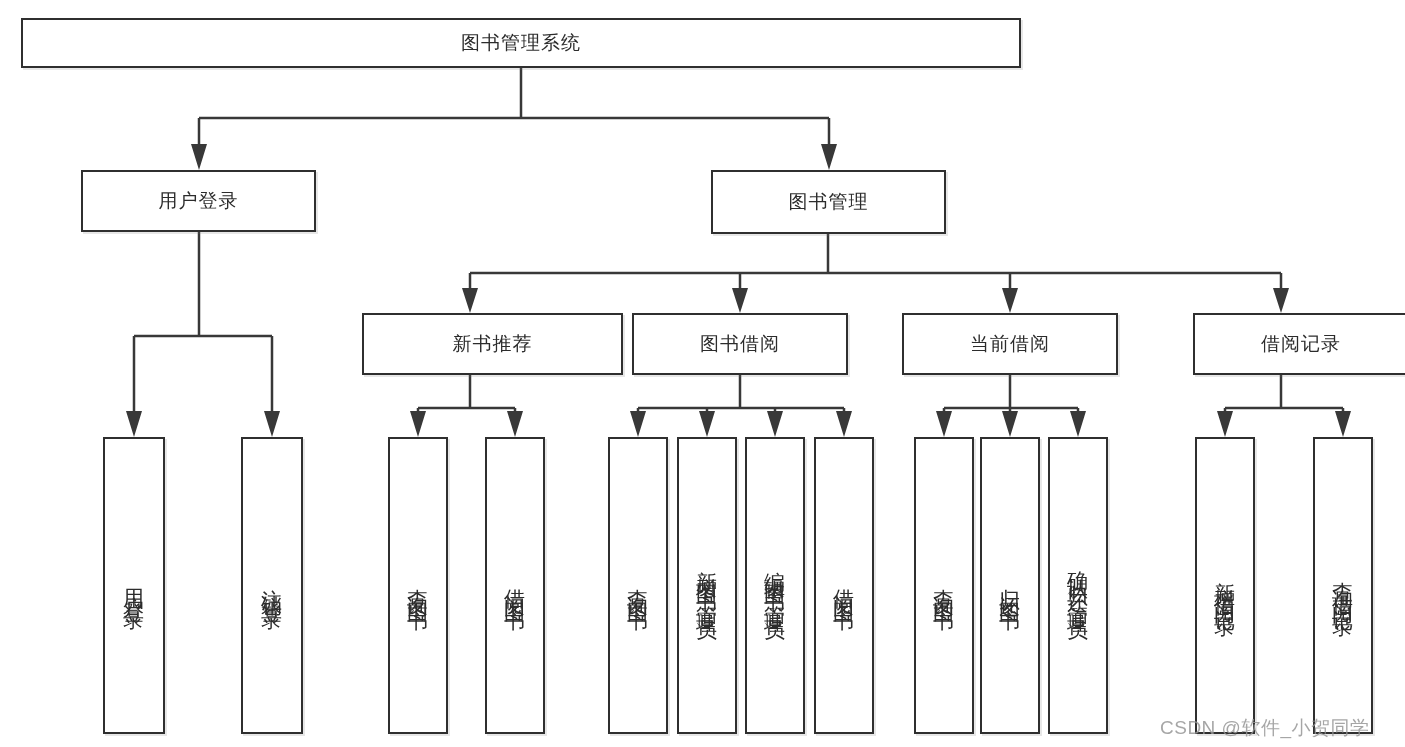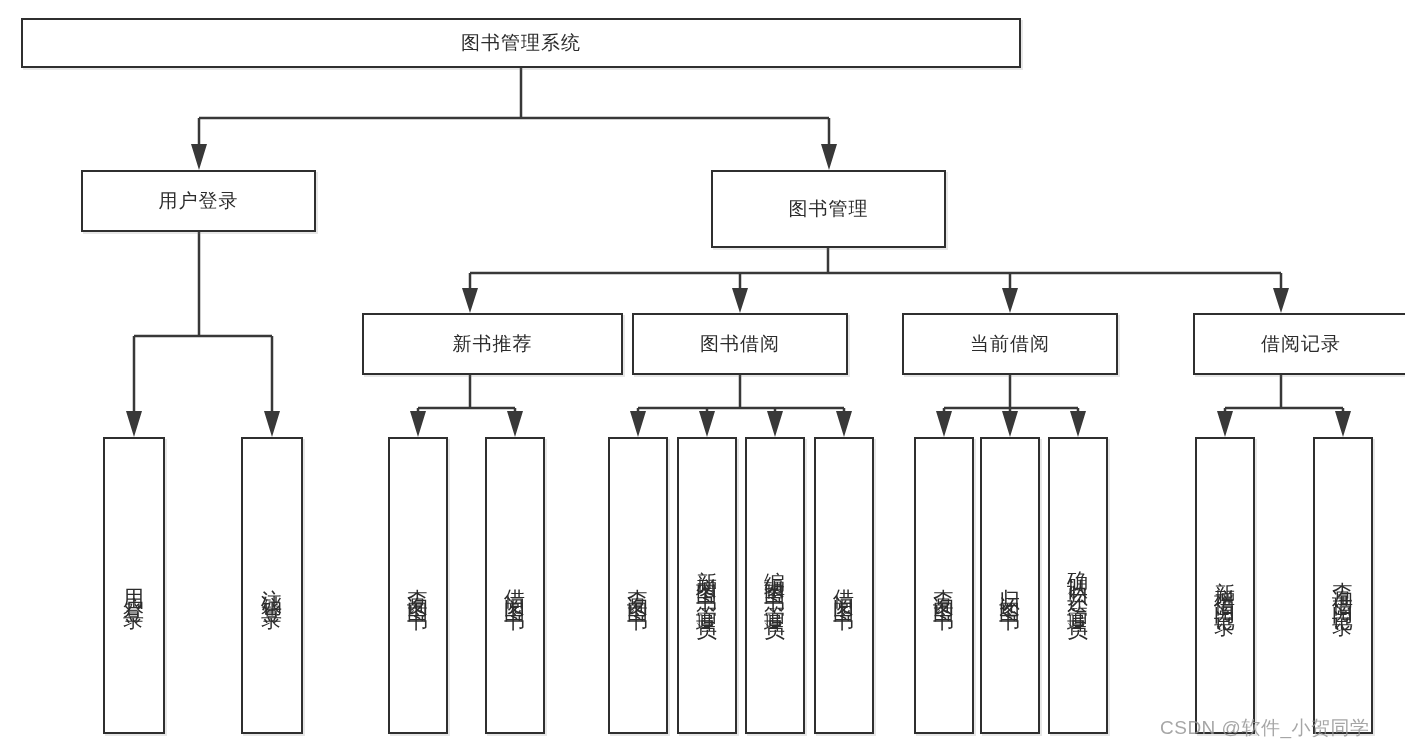--- a/index.html
+++ b/index.html
@@ -94,21 +94,21 @@
          M936,411 L952,411 L944,437 Z
          M1002,411 L1018,411 L1010,437 Z
          M1070,411 L1086,411 L1078,437 Z
          M1217,411 L1233,411 L1225,437 Z
          M1335,411 L1351,411 L1343,437 Z"></path>
   </svg>
 
   <div class="box root" style="left:21px; top:18px; width:1000px; height:50px;">图书管理系统</div>
 
   <div class="box h" style="left:81px; top:170px; width:235px; height:62px;">用户登录</div>
-  <div class="box h" style="left:711px; top:170px; width:235px; height:78px;">图书管理</div>
+  <div class="box h" style="left:711px; top:170px; width:235px; height:64px;">图书管理</div>
 
   <div class="box h" style="left:362px; top:313px; width:261px; height:62px;">新书推荐</div>
   <div class="box h" style="left:902px; top:313px; width:216px; height:62px;">当前借阅</div>
   <div class="box h" style="left:632px; top:313px; width:216px; height:62px;">图书借阅</div>
   <div class="box h" style="left:1173px; top:313px; width:216px; height:62px;margin-left:20px;">借阅记录</div>
 
   <div class="box v" style="left:103px; top:437px; width:62px; height:297px;">用户登录</div>
   <div class="box v" style="left:241px; top:437px; width:62px; height:297px;">注销登录</div>
 
   <div class="box v" style="left:388px; top:437px; width:60px; height:297px;">查询图书</div>

